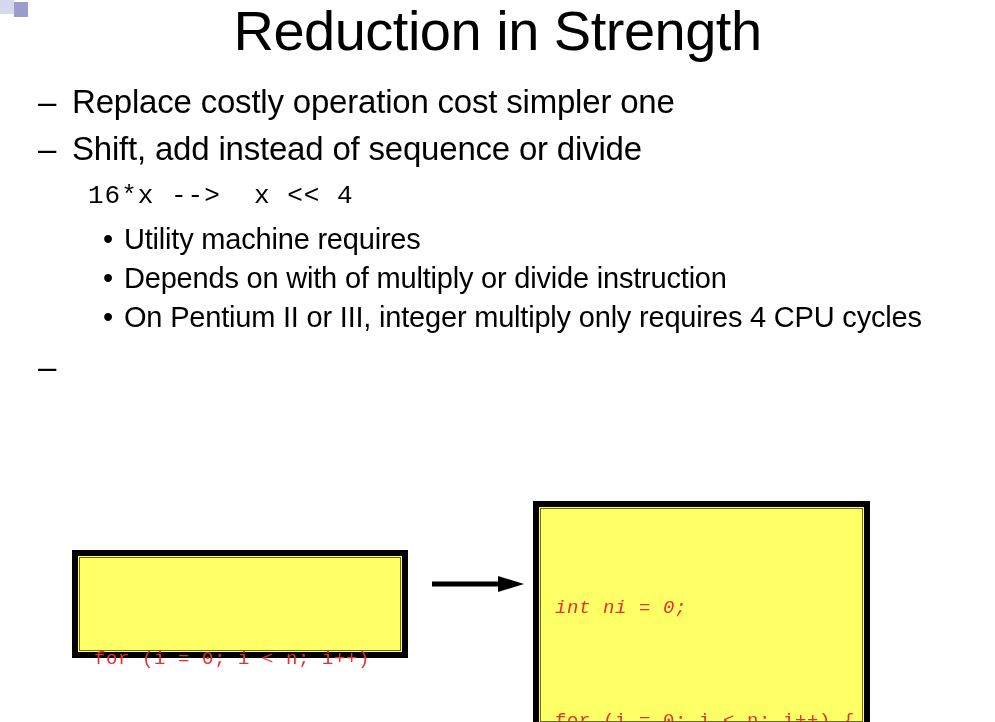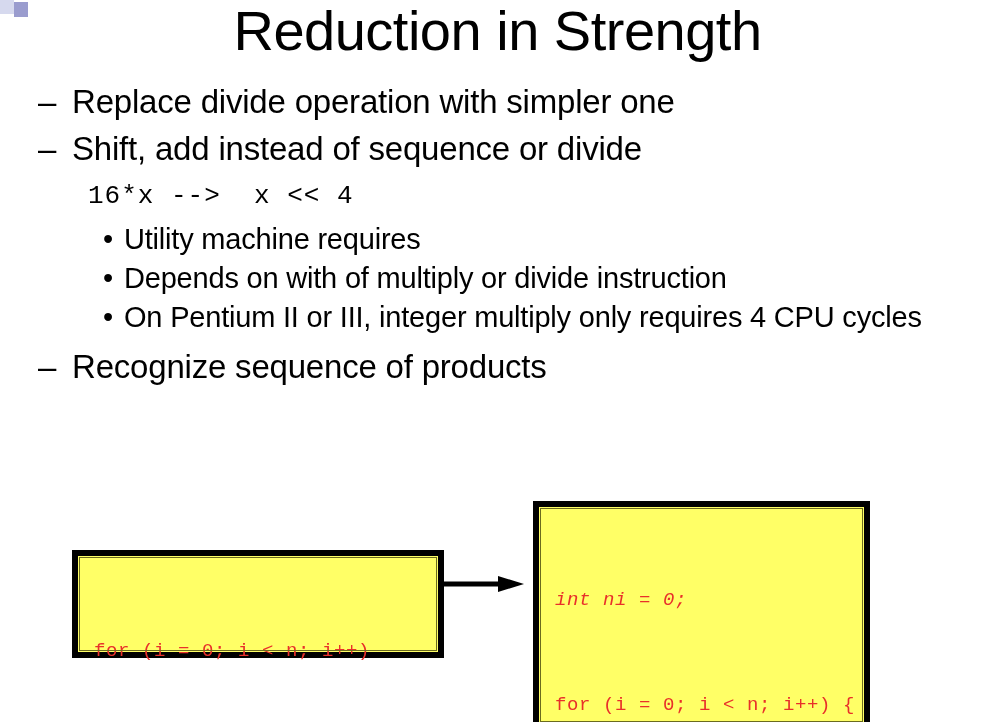--- a/index.html
+++ b/index.html
@@ -128,29 +128,30 @@
     box-sizing: border-box;
     font-family: "Liberation Mono", "DejaVu Sans Mono", monospace;
     font-size: 19px;
     line-height: 35px;
     color: #e8302a;
     white-space: pre;
     letter-spacing: 0.6px;
   }
   .code-box .code-line {
     padding-left: 16px;
+    margin-top: 8px;
   }
   .code-box .code-line.ital {
     font-style: italic;
   }
 
   #box-before {
     left: 72px;
     top: 550px;
-    width: 372px;
+    width: 336px;
     height: 108px;
     padding-top: 8px;
   }
   #box-after {
     left: 533px;
     top: 501px;
     width: 337px;
     height: 228px;
     padding-top: 6px;
   }
@@ -162,21 +163,21 @@
   <div class="block-light"></div>
   <div class="block-dark"></div>
 </div>
 
 <div class="slide-title">Reduction in Strength</div>
 
 <div class="body-content">
 
   <div class="lvl1">
     <span class="dash">–</span>
-    <span>Replace divide operation with simpler one</span>
+    <span>Replace costly operation cost simpler one</span>
   </div>
 
   <div class="lvl1">
     <span class="dash">–</span>
     <span>Shift, add instead of sequence or divide</span>
   </div>
 
   <div class="code-inline">16*x --&gt;  x &lt;&lt; 4</div>
 
   <div class="lvl2">
@@ -191,21 +192,20 @@
 
   <div class="lvl2">
     <span class="dot">•</span>
     <span>On Pentium II or III, integer multiply only requires 4 CPU cycles</span>
   </div>
 
   <div class="spacer-sm"></div>
 
   <div class="lvl1">
     <span class="dash">–</span>
-    <span>Recognize sequence of products</span>
   </div>
 
 </div>
 
 <div class="transform-arrow">
   <svg width="92" height="20" viewBox="0 0 92 20" aria-hidden="true">
     <line x1="0" y1="10" x2="72" y2="10" stroke="#000000" stroke-width="5"></line>
     <polygon points="66,2 92,10 66,18" fill="#000000"></polygon>
   </svg>
 </div>

